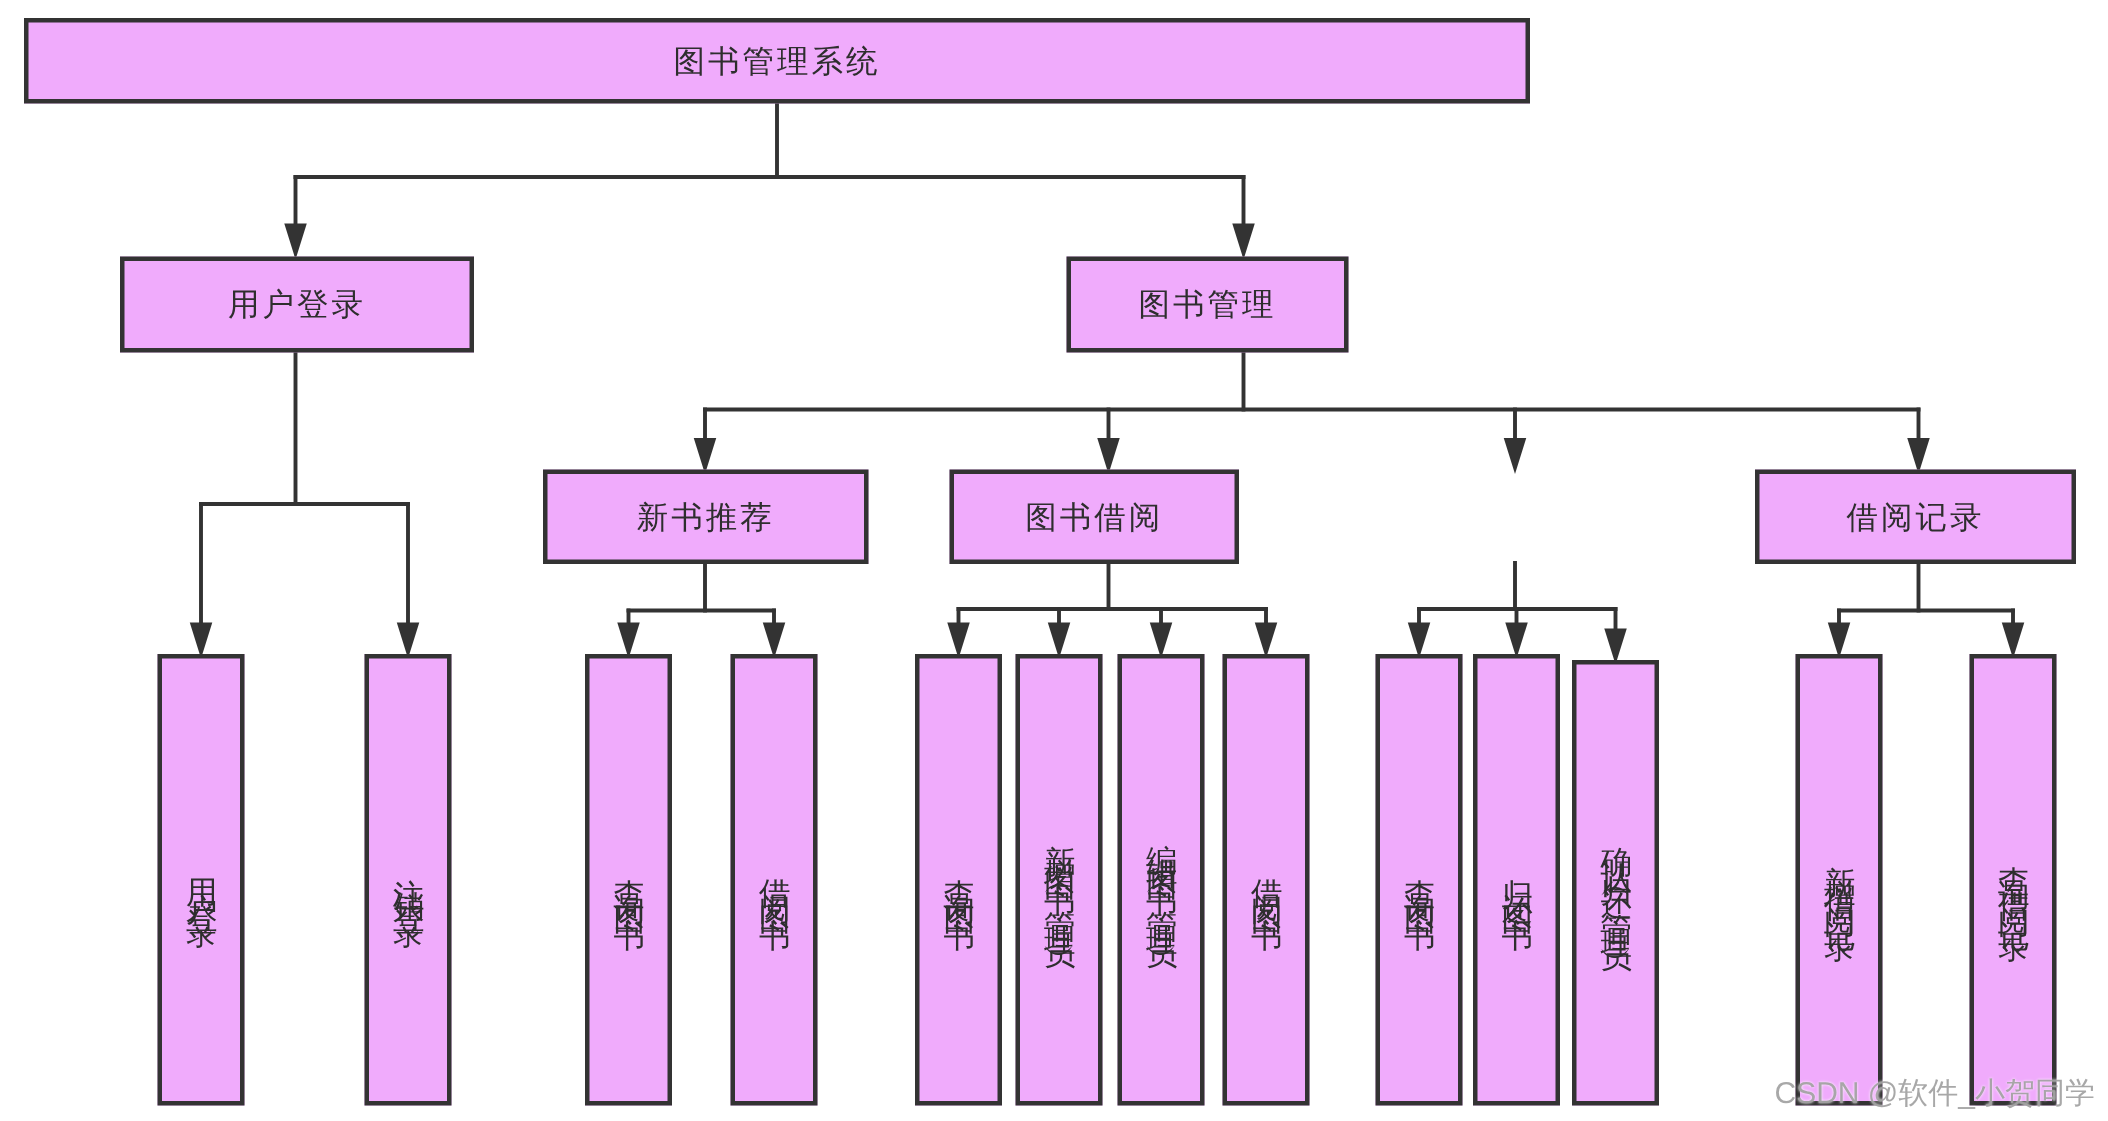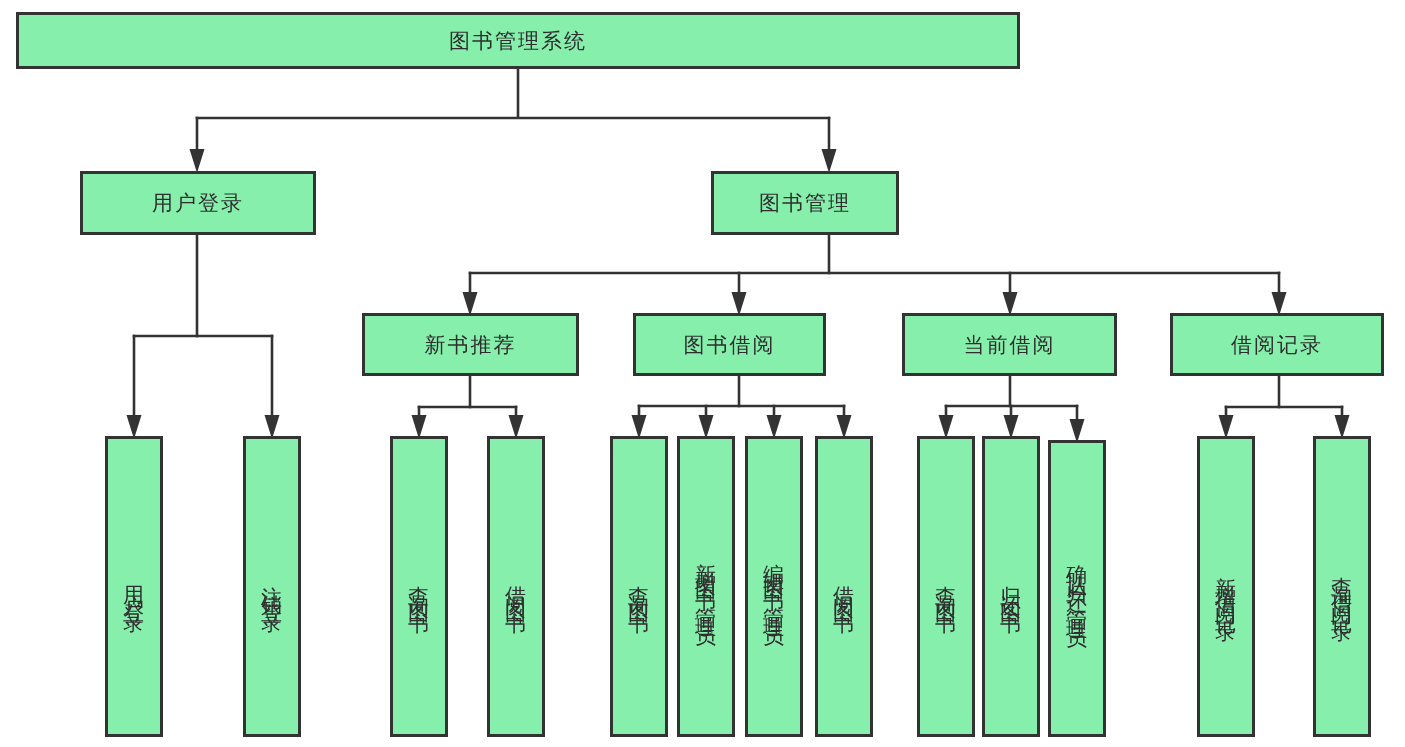--- a/index.html
+++ b/index.html
@@ -13,21 +13,21 @@
   }
   #connectors {
     position: absolute;
     left: 0; top: 0;
     width: 1405px; height: 747px;
   }
   .node {
     position: absolute;
     box-sizing: border-box;
     border: 3px solid #333333;
-    background: #86efac;
+    background: #f0abfc;
     display: flex;
     align-items: center;
     justify-content: center;
     color: #2e2e2e;
   }
   .h-label {
     font-size: 21px;
     letter-spacing: 2px;
     white-space: nowrap;
   }
@@ -131,23 +131,20 @@
   <div class="node" style="left:711px; top:171px; width:188px; height:64px;">
     <span class="h-label">图书管理</span>
   </div>
 
   <div class="node" style="left:362px; top:313px; width:217px; height:63px;">
     <span class="h-label">新书推荐</span>
   </div>
   <div class="node" style="left:633px; top:313px; width:193px; height:63px;">
     <span class="h-label">图书借阅</span>
   </div>
-  <div class="node" style="left:902px; top:313px; width:215px; height:63px;">
-    <span class="h-label">当前借阅</span>
-  </div>
   <div class="node" style="left:1170px; top:313px; width:214px; height:63px;">
     <span class="h-label">借阅记录</span>
   </div>
 
   <div class="node" style="left:105px; top:436px; width:58px; height:301px;">
     <span class="v-label">用户登录</span>
   </div>
   <div class="node" style="left:243px; top:436px; width:58px; height:301px;">
     <span class="v-label">注销登录</span>
   </div>
@@ -182,14 +179,15 @@
     <span class="v-label">确认归还（管理员）</span>
   </div>
 
   <div class="node" style="left:1197px; top:436px; width:58px; height:301px;">
     <span class="v-label">新增借阅记录</span>
   </div>
   <div class="node" style="left:1313px; top:436px; width:58px; height:301px;">
     <span class="v-label">查询借阅记录</span>
   </div>
 
+  <div id="watermark">CSDN @软件_小贺同学</div>
 
 </div>
 
 </body></html>

